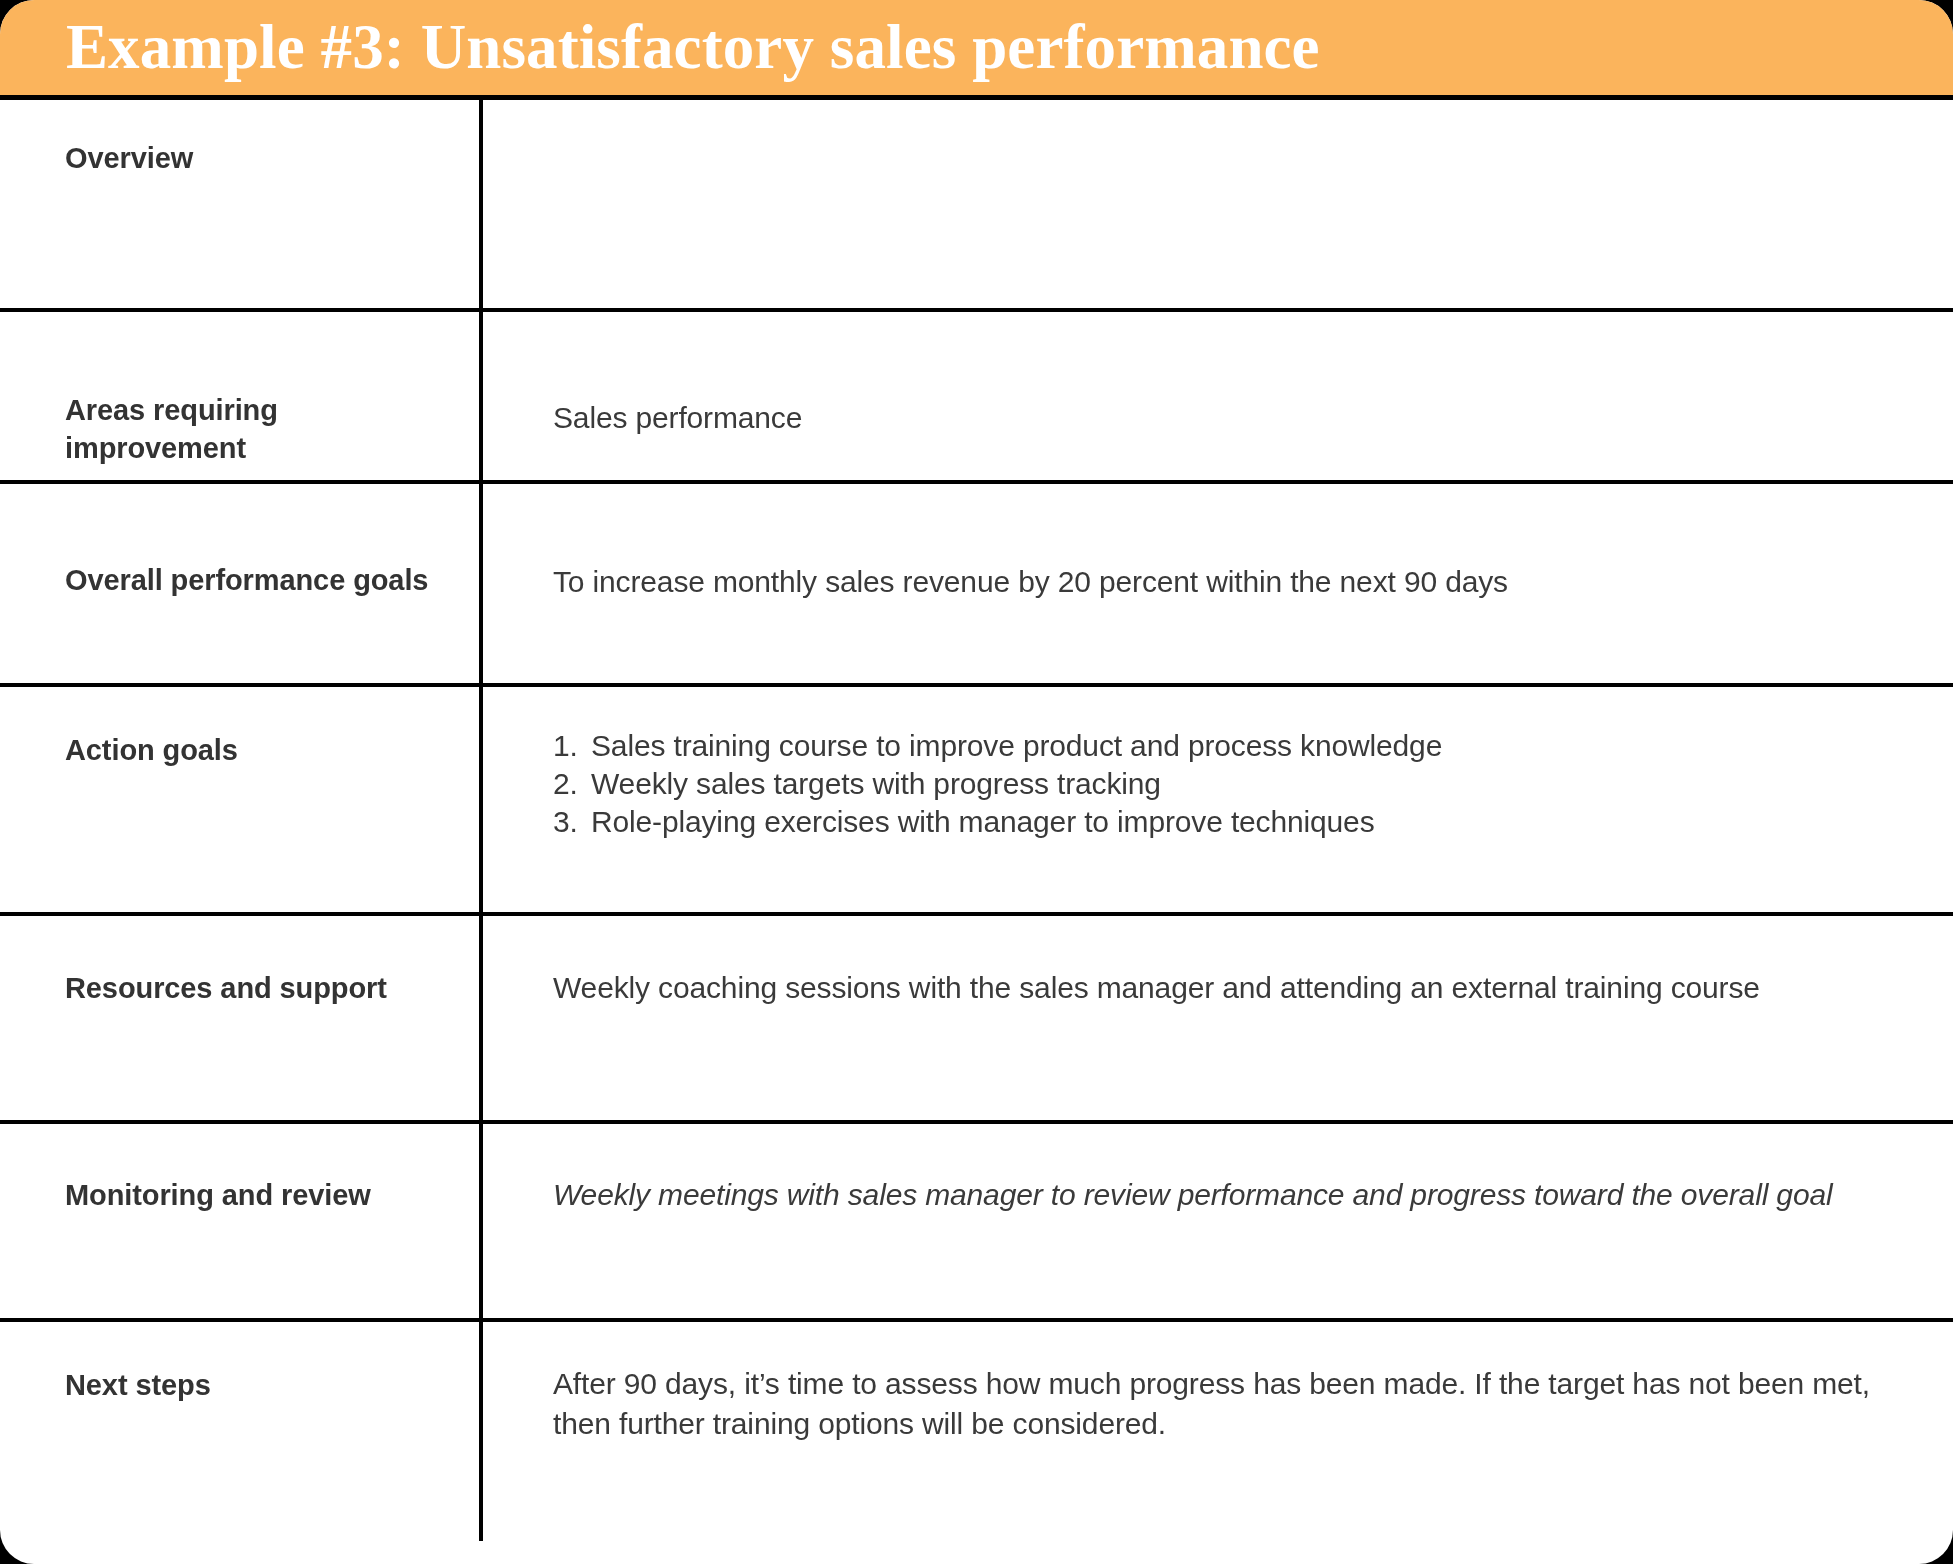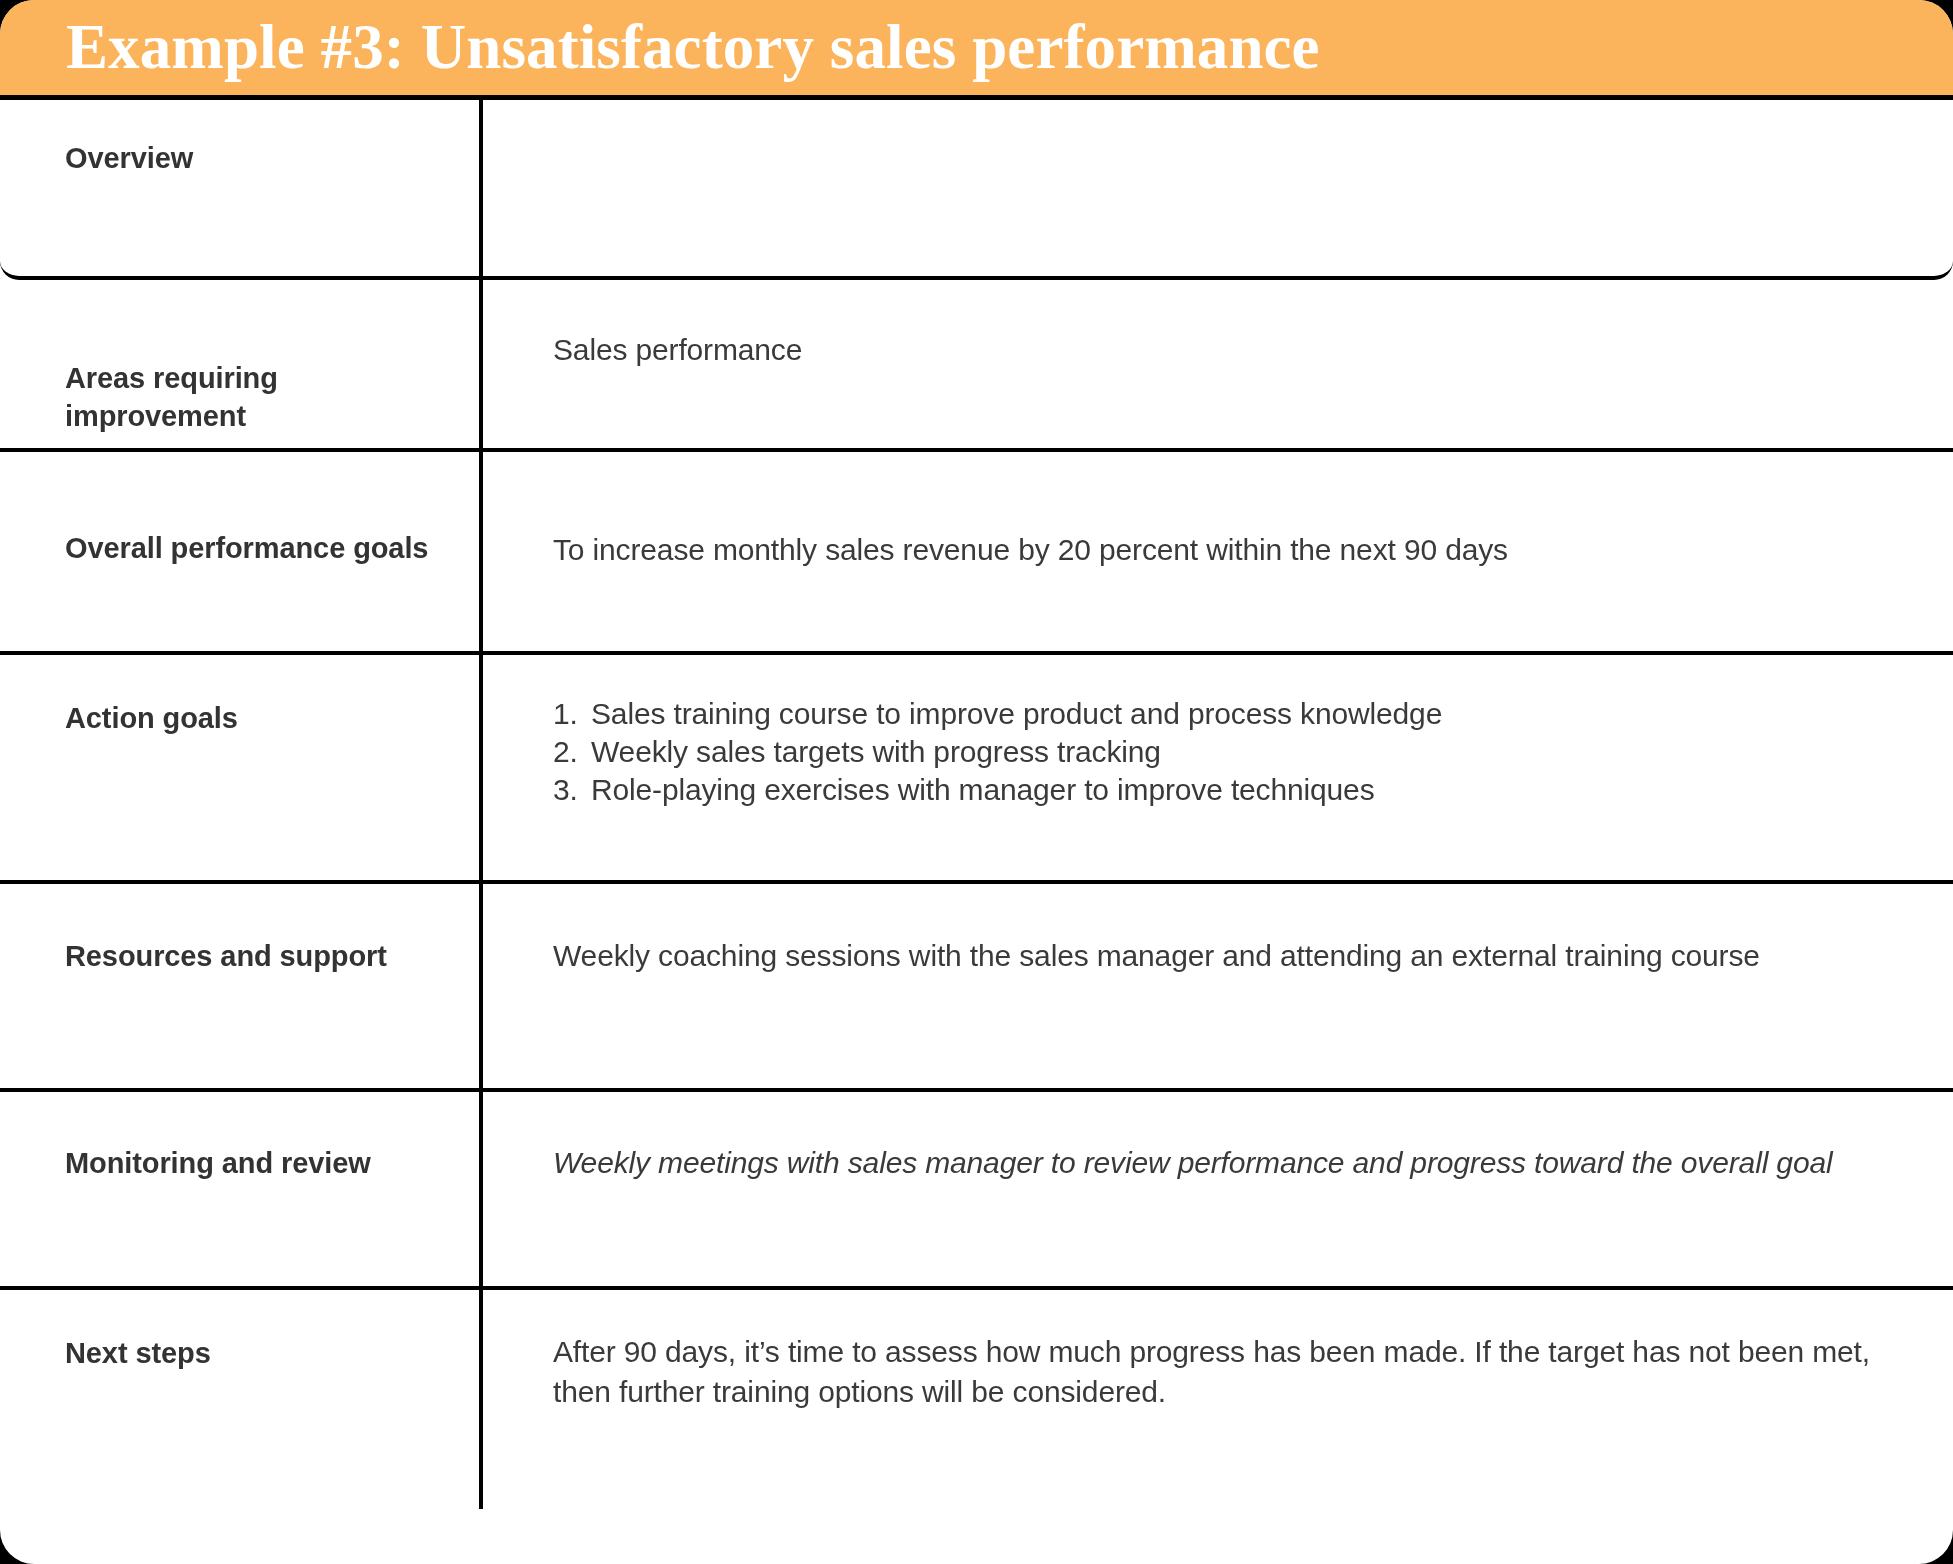--- a/index.html
+++ b/index.html
@@ -76,27 +76,27 @@
     padding-left: 70px;
     padding-right: 54px;
     font-weight: normal;
     font-size: 30px;
     line-height: 1.32;
     color: #3a3a3a;
     letter-spacing: -0.15px;
   }
 
   
-  .row-overview           { height: 180px; border-radius: 19px; }
+  .row-overview           { height: 212px; }
   .row-overview .cell-label { padding-top: 40px; }
   .row-overview .cell-value { padding-top: 38px; }
 
   .row-areas              { height: 172px; }
   .row-areas .cell-label  { padding-top: 80px; }
-  .row-areas .cell-value  { padding-top: 50px; }
+  .row-areas .cell-value  { padding-top: 86px; }
 
   .row-goals              { height: 203px; }
   .row-goals .cell-label  { padding-top: 78px; }
   .row-goals .cell-value  { padding-top: 78px; }
 
   .row-action             { height: 229px; }
   .row-action .cell-label { padding-top: 45px; }
   .row-action .cell-value { padding-top: 40px; }
 
   .row-resources              { height: 208px; }

